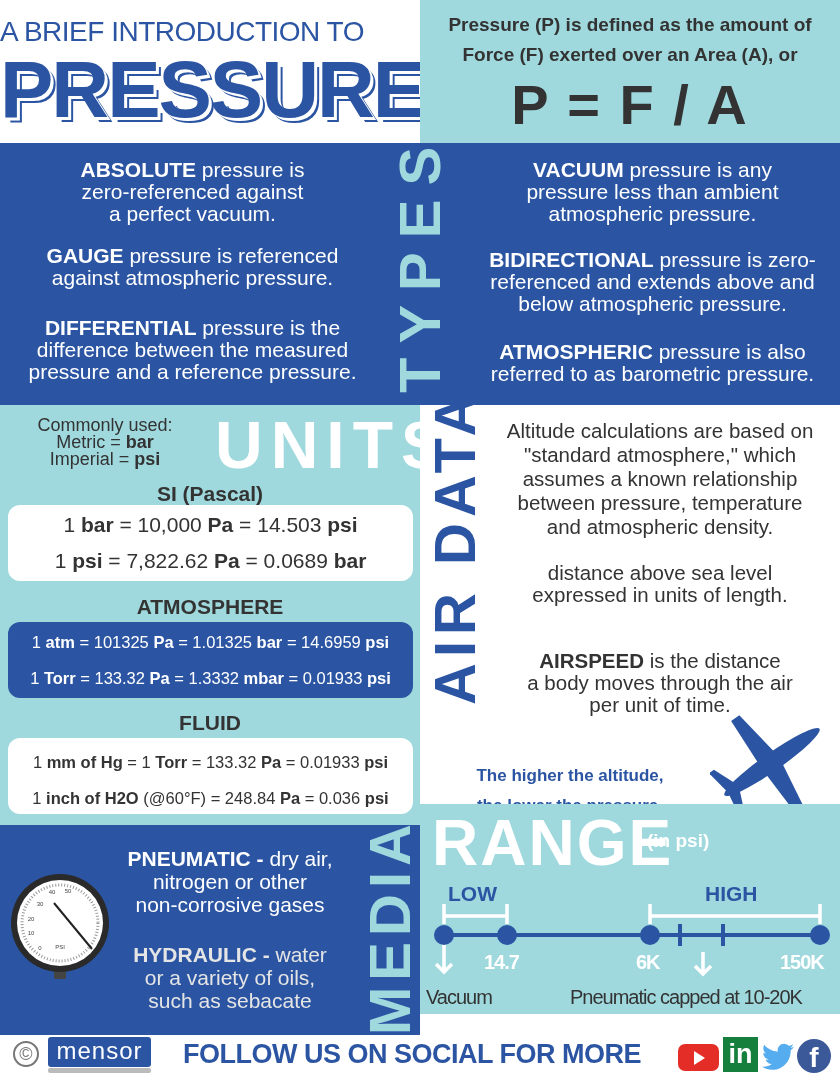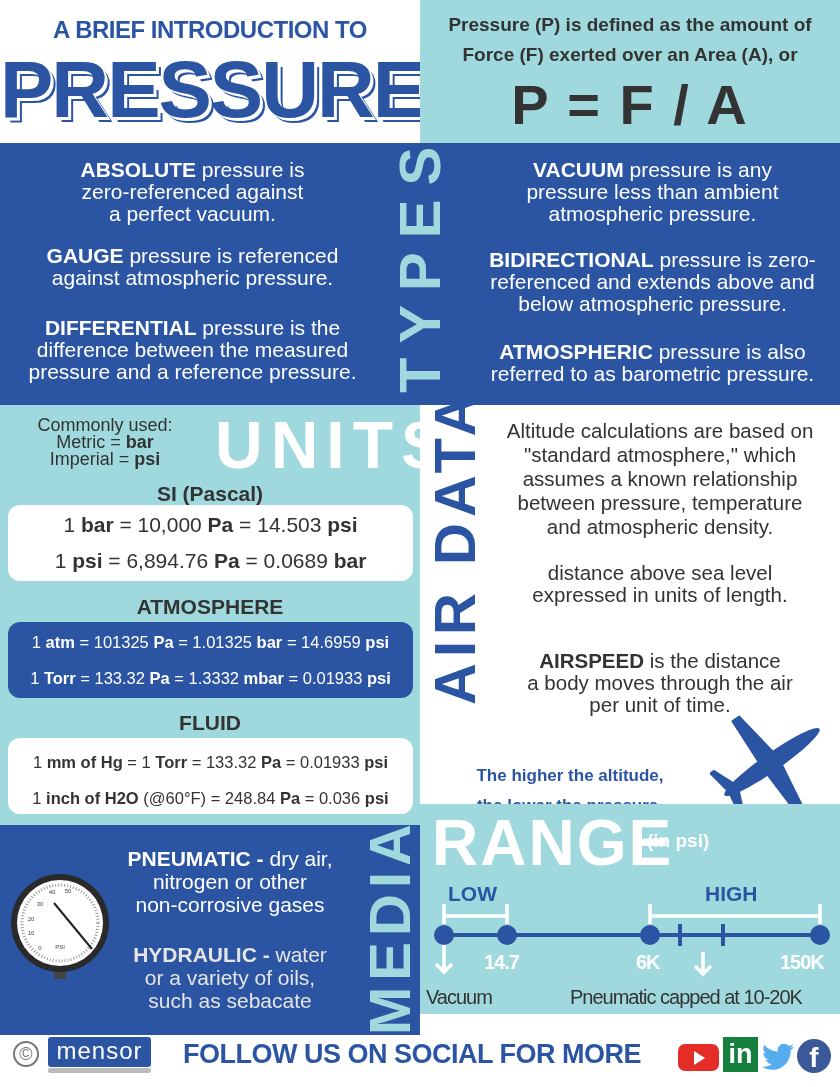--- a/index.html
+++ b/index.html
@@ -6,21 +6,21 @@
 body{width:840px;height:1087px;position:relative;background:#fff;font-family:"Liberation Sans",sans-serif;overflow:hidden;color:#333}
 .abs{position:absolute}
 .blue{background:#2b55a3}
 .teal{background:#9fd9de}
 .white{background:#fff}
 .c{text-align:center}
 b{font-weight:bold}
 
 #hdr-left{left:0;top:0;width:420px;height:143px}
 #hdr-right{left:420px;top:0;width:420px;height:143px}
-.title-sm{position:absolute;left:0;width:420px;top:16px;text-align:center;color:#2b55a3;font-weight:bold;font-size:24px;letter-spacing:-0.5px}
+.title-sm{position:absolute;left:0;width:420px;top:16px;color:#2b55a3;font-weight:normal;font-size:28px;letter-spacing:-0.5px}
 .title-lg{position:absolute;left:0;width:420px;top:50px;text-align:center;color:#2b55a3;font-weight:bold;font-size:80px;letter-spacing:-2px;text-shadow:3px 3px 0 #fff,5px 5px 0 #2b55a3;line-height:80px}
 .def{position:absolute;left:10px;width:400px;top:10px;text-align:center;font-weight:bold;font-size:19px;line-height:30px;color:#333}
 .formula{position:absolute;left:0;width:420px;top:72px;text-align:center;font-weight:bold;font-size:56px;color:#333;letter-spacing:2px}
 
 #types{left:0;top:143px;width:840px;height:262px}
 .tblock{position:absolute;text-align:center;color:#fff;font-size:21px;line-height:22px}
 .vert{position:absolute;font-weight:bold;transform:rotate(-90deg);transform-origin:center center;white-space:nowrap;text-align:center}
 
 #units{left:0;top:405px;width:420px;height:420px}
 #airdata{left:420px;top:405px;width:420px;height:420px}
@@ -72,21 +72,21 @@
 <div id="units" class="abs teal">
   <div class="abs" style="left:20px;top:12px;width:170px;text-align:center;font-size:18px;line-height:17px;color:#333">
     <div>Commonly used:</div>
     <div><span>Metric = </span><b>bar</b></div>
     <div><span>Imperial = </span><b>psi</b></div>
   </div>
   <div class="abs" style="left:215px;top:2px;font-size:66px;font-weight:bold;color:#fff;letter-spacing:8px">UNITS</div>
   <div class="hd" style="top:77px">SI (Pascal)</div>
   <div class="card white" style="left:8px;top:100px;width:405px;height:76px;padding-top:2px">
     <div><span>1 </span><b>bar</b><span> = 10,000 </span><b>Pa</b><span> = 14.503 </span><b>psi</b></div>
-    <div><span>1 </span><b>psi</b><span> = 6,894.76 </span><b>Pa</b><span> = 0.0689 </span><b>bar</b></div>
+    <div><span>1 </span><b>psi</b><span> = 7,822.62 </span><b>Pa</b><span> = 0.0689 </span><b>bar</b></div>
   </div>
   <div class="hd" style="top:190px">ATMOSPHERE</div>
   <div class="card blue" style="left:8px;top:217px;width:405px;height:76px;color:#fff;font-size:16.5px;padding-top:2px">
     <div><span>1 </span><b>atm</b><span> = 101325 </span><b>Pa</b><span> = 1.01325 </span><b>bar</b><span> = 14.6959 </span><b>psi</b></div>
     <div><span>1 </span><b>Torr</b><span> = 133.32 </span><b>Pa</b><span> = 1.3332 </span><b>mbar</b><span> = 0.01933 </span><b>psi</b></div>
   </div>
   <div class="hd" style="top:306px">FLUID</div>
   <div class="card white" style="left:8px;top:333px;width:405px;height:76px;font-size:16.5px;padding-top:6px">
     <div><span>1 </span><b>mm of Hg</b><span> = 1 </span><b>Torr</b><span> = 133.32 </span><b>Pa</b><span> = 0.01933 </span><b>psi</b></div>
     <div><span>1 </span><b>inch of H2O</b><span> (@60°F) = 248.84 </span><b>Pa</b><span> =  0.036 </span><b>psi</b></div>

